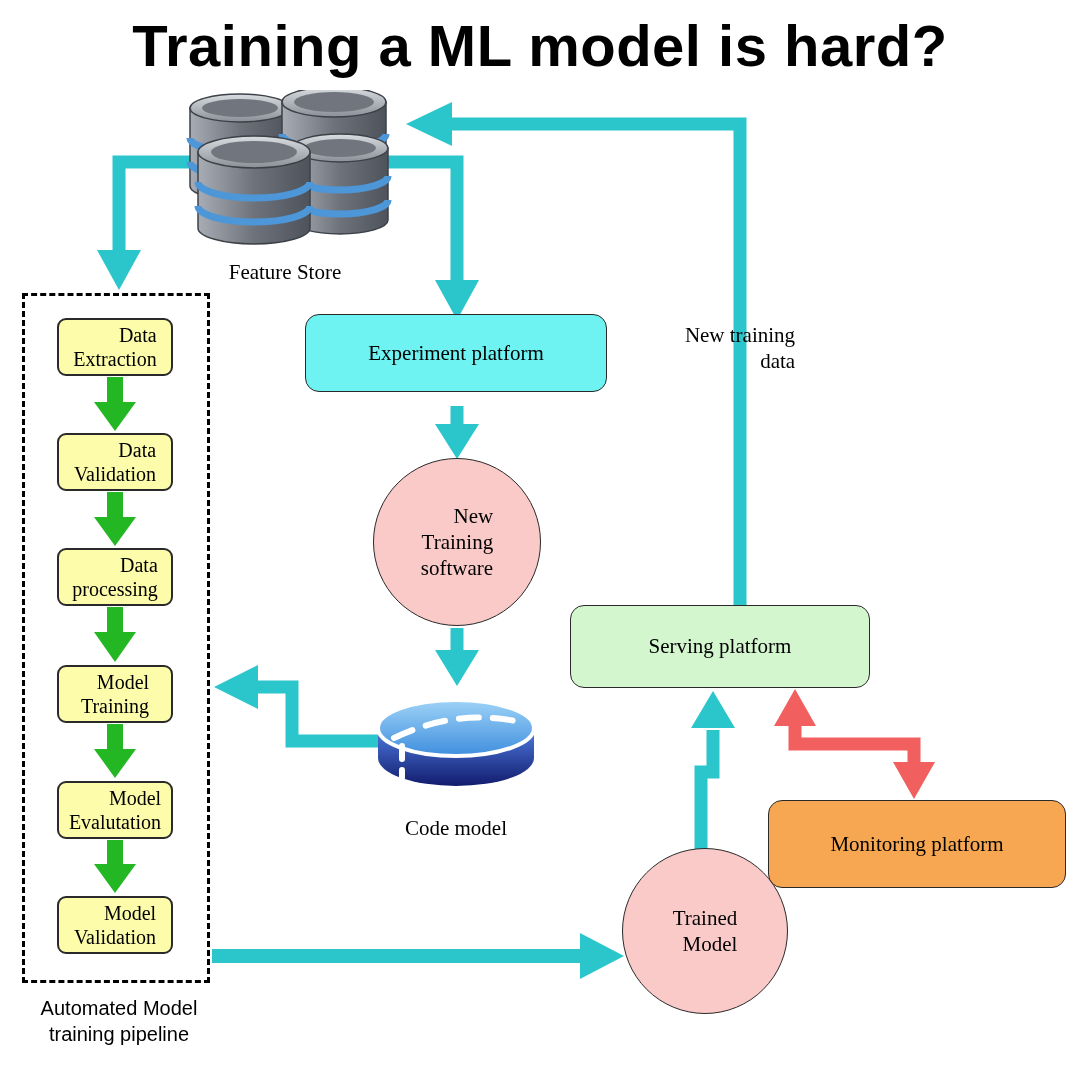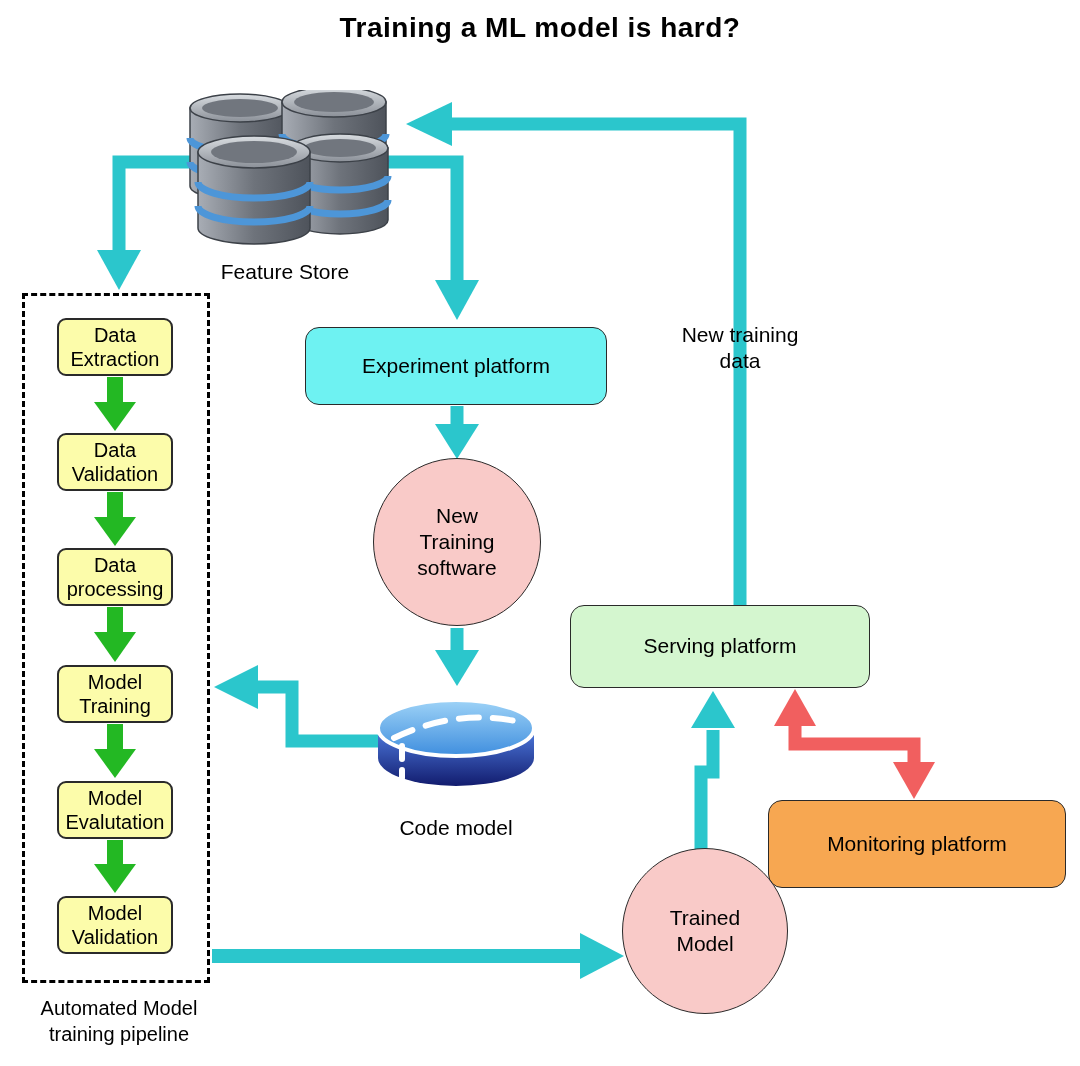--- a/index.html
+++ b/index.html
@@ -1,22 +1,22 @@
 <!DOCTYPE html>
 <html><head>
 <meta charset="utf-8">
 <style>
   html,body{margin:0;padding:0;background:#fff;}
   .canvas{position:relative;width:1080px;height:1066px;background:#ffffff;
           font-family:"Liberation Sans",sans-serif;color:#000;overflow:hidden;}
   .title{position:absolute;top:12px;left:0;width:100%;text-align:center;
-         font-size:28px;font-weight:600;letter-spacing:0.5px;}
+         font-size:58px;font-weight:600;letter-spacing:0.5px;}
   .arrows{position:absolute;left:0;top:0;width:1080px;height:1066px;pointer-events:none;}
   .node{position:absolute;display:flex;align-items:center;justify-content:center;
-        text-align:center;font-size:21px;line-height:1.25;white-space:pre-line;box-sizing:border-box;}
+        text-align:right;font-size:21px;line-height:1.25;white-space:pre-line;box-sizing:border-box;font-family:Liberation Serif, serif;}
   .roundbox{border:1.5px solid #2a2a2a;border-radius:14px;}
   .step{border:2px solid #2a2a2a;border-radius:9px;background:#fcfcaa;font-size:20px;line-height:1.2;}
   .circle{border:1.5px solid #2a2a2a;border-radius:50%;background:#f9cac8;}
   .plain{background:transparent;}
   .dashed-box{position:absolute;border:3px dashed #000;box-sizing:border-box;}
   .caption{position:absolute;text-align:center;font-size:20px;line-height:1.3;white-space:pre-line;}
   .iconwrap{position:absolute;}
 </style>
 </head>
 <body>
@@ -140,21 +140,21 @@
   <div class="node step" style="left:57px;top:665px;width:116px;height:58px;">Model
 Training</div>
   <div class="node step" style="left:57px;top:781px;width:116px;height:58px;">Model
 Evalutation</div>
   <div class="node step" style="left:57px;top:896px;width:116px;height:58px;">Model
 Validation</div>
 
   <div class="caption" style="left:8px;top:995px;width:222px;">Automated Model
 training pipeline</div>
 
-  <div class="node roundbox" style="left:305px;top:327px;width:302px;height:78px;background:#6ef2f2;">Experiment platform</div>
+  <div class="node roundbox" style="left:305px;top:314px;width:302px;height:78px;background:#6ef2f2;">Experiment platform</div>
 
   <div class="node circle" style="left:373px;top:458px;width:168px;height:168px;">New
 Training
 software</div>
 
   <div class="iconwrap" style="left:372px;top:684px;width:168px;height:112px;">
     <svg width="168" height="112" viewBox="0 0 168 112" xmlns="http://www.w3.org/2000/svg">
       <defs>
         <linearGradient id="repoBody" x1="0" y1="0" x2="0" y2="1">
           <stop offset="0" stop-color="#4f7ce0"></stop>

